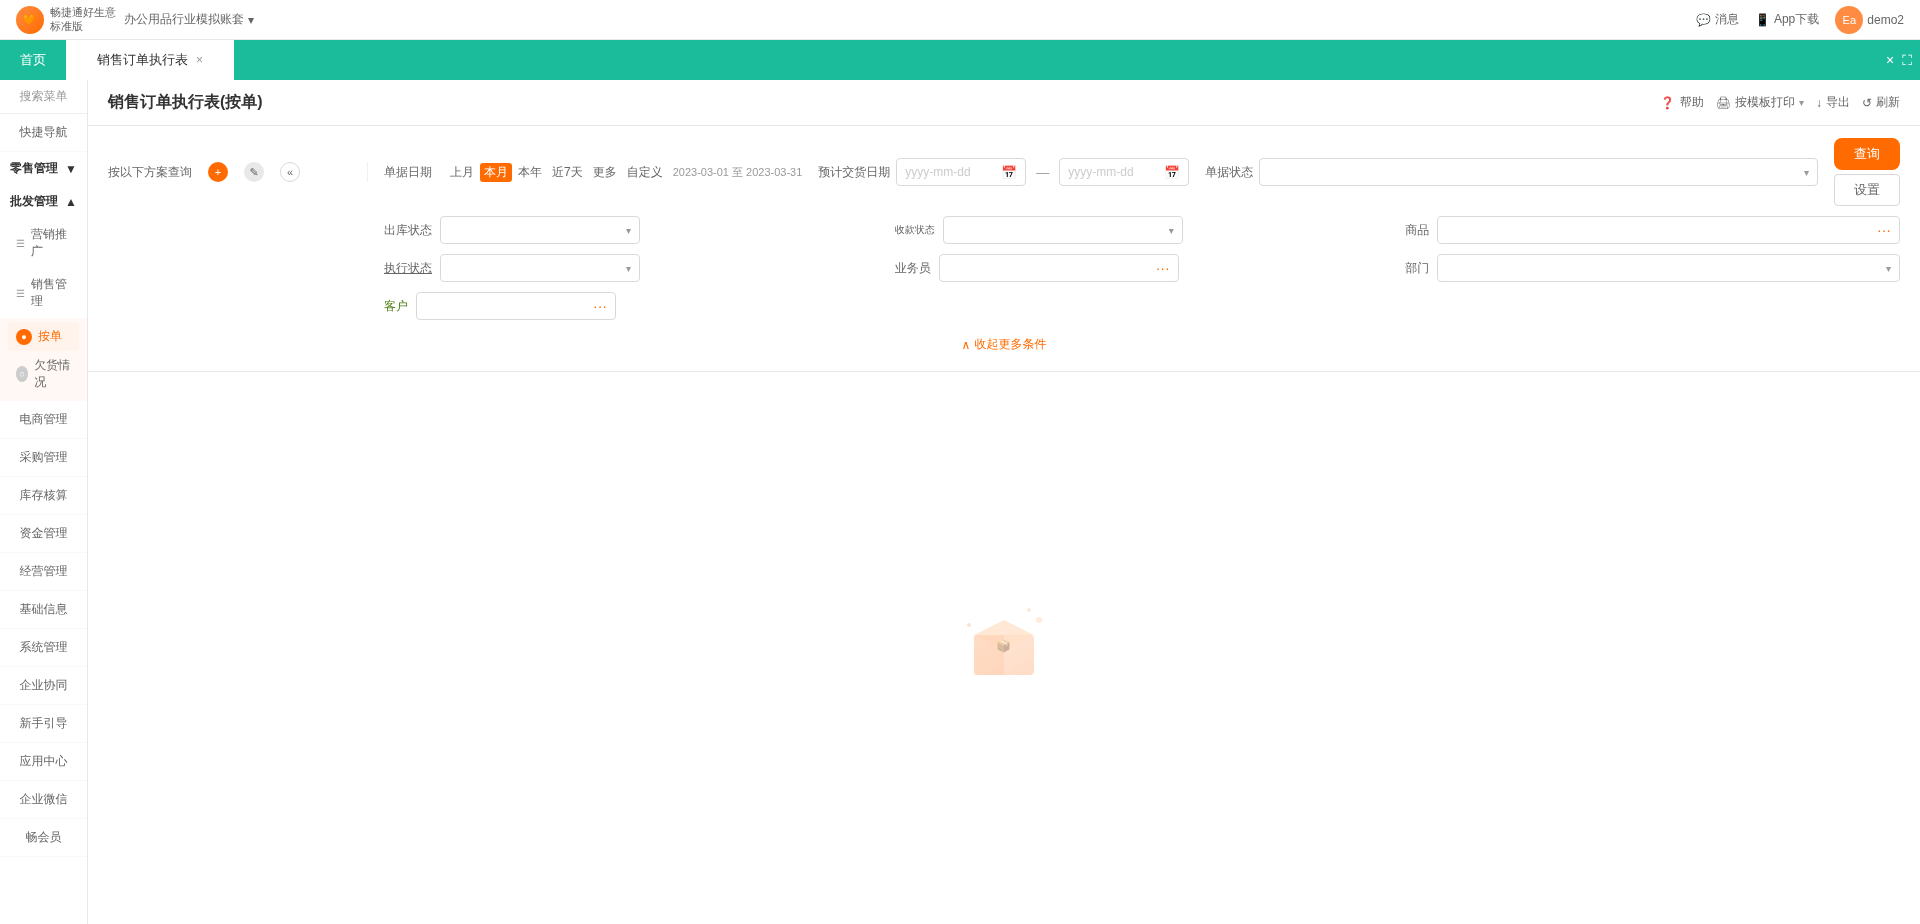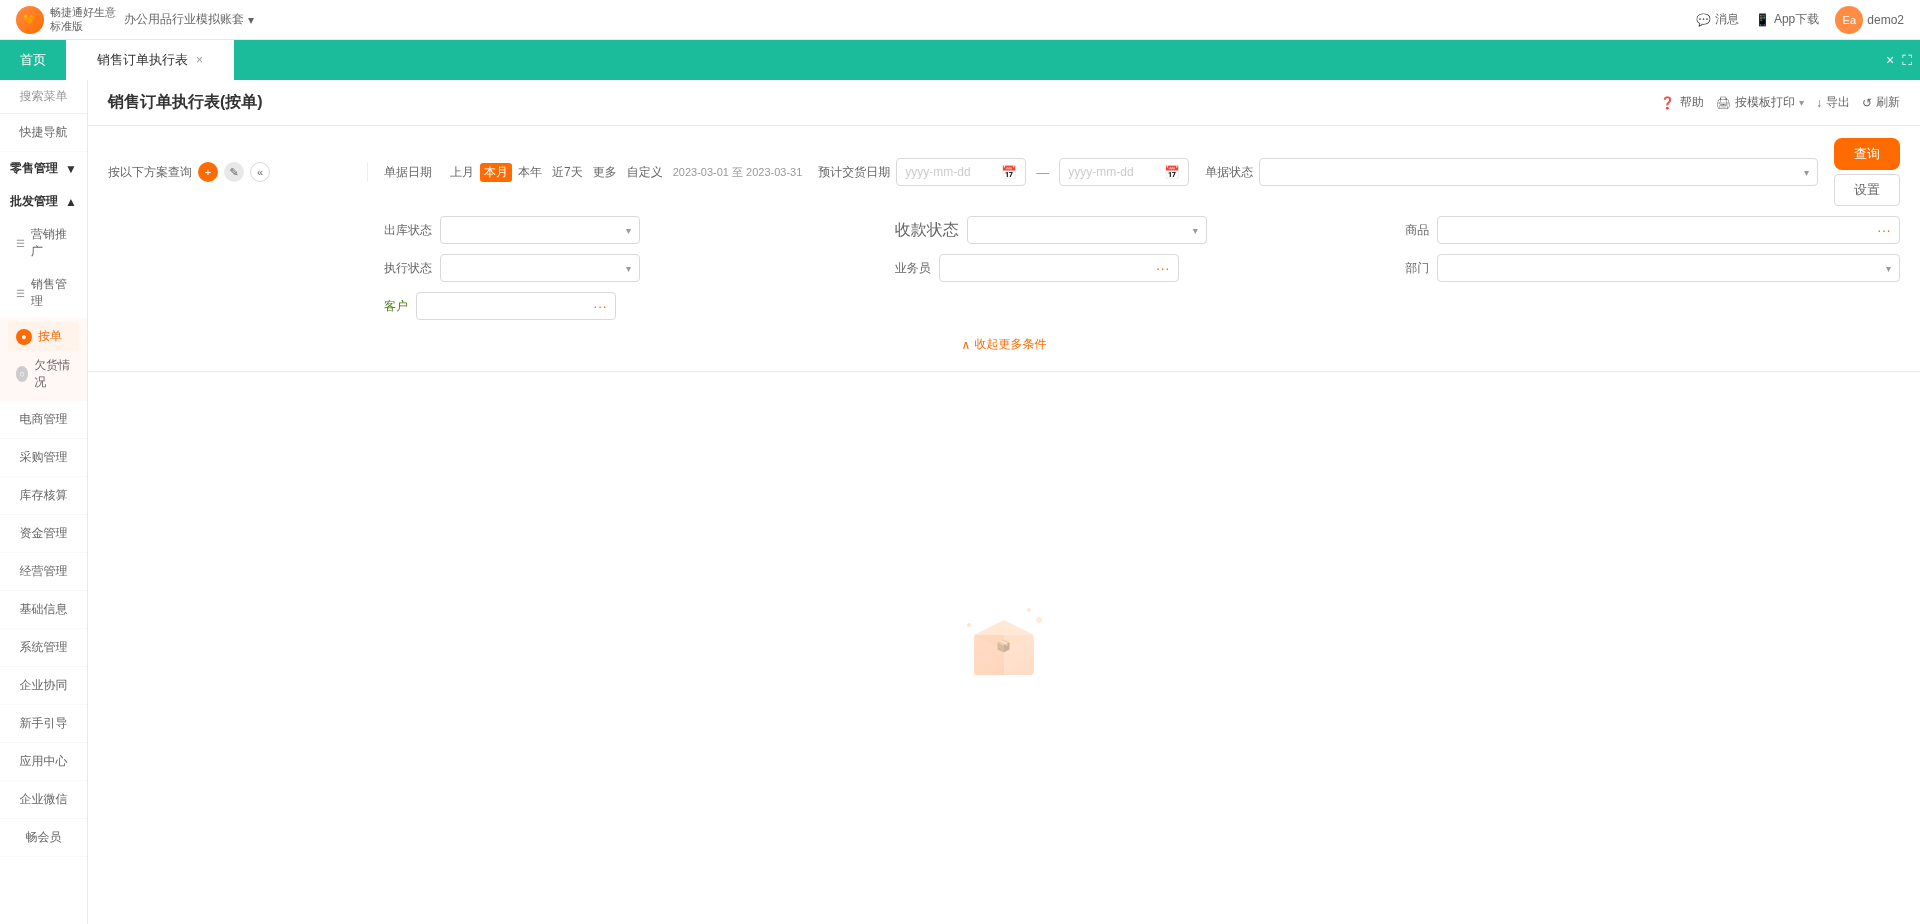--- a/index.html
+++ b/index.html
@@ -347,21 +347,21 @@
           <span>↺</span>
           <span>刷新</span>
         </div>
       </div>
     </div>
 
     <div class="filter-area">
 
       <div class="filter-row">
 
-        <div style="display:flex;align-items:center;gap:6px;min-width:260px;border-right:1px solid #f0f0f0;padding-right:12px;">
+        <div style="display:flex;align-items:center;gap:16px;min-width:260px;border-right:1px solid #f0f0f0;padding-right:12px;">
           <span style="font-size:12px;color:#666;">按以下方案查询</span>
           <div class="filter-icon-btn">+</div>
           <div class="filter-icon-btn secondary">✎</div>
           <div class="filter-icon-btn collapse">«</div>
         </div>
 
         <div style="display:flex;align-items:center;gap:6px;">
           <span style="font-size:12px;color:#666;">单据日期</span>
           <div class="date-presets">
             <span class="preset-btn">上月</span>
@@ -404,39 +404,39 @@
       <div class="filter-row">
         <div style="width:260px;"></div>
         <div style="display:flex;align-items:center;gap:8px;flex:1;">
           <span style="font-size:12px;color:#666;">出库状态</span>
           <div class="filter-field" style="flex:1;max-width:200px;">
             <span class="filter-field-text"></span>
             <span class="dropdown-arrow">▾</span>
           </div>
         </div>
         <div style="display:flex;align-items:center;gap:8px;flex:1;">
-          <span style="font-size:16px;color:#666;">收款状态</span>
+          <span style="font-size:10px;color:#666;">收款状态</span>
           <div class="filter-field" style="flex:1;max-width:240px;">
             <span class="filter-field-text"></span>
             <span class="dropdown-arrow">▾</span>
           </div>
         </div>
         <div style="display:flex;align-items:center;gap:8px;flex:1;">
           <span style="font-size:12px;color:#666;text-align:center;">商品</span>
           <div class="filter-field" style="flex:1;">
             <span class="filter-field-text"></span>
             <span class="ellipsis-btn">···</span>
           </div>
         </div>
       </div>
 
       <div class="filter-row">
         <div style="width:260px;"></div>
         <div style="display:flex;align-items:center;gap:8px;flex:1;">
-          <span style="font-size:12px;color:#666;">执行状态</span>
+          <span style="font-size:12px;color:#666;text-decoration:underline;">执行状态</span>
           <div class="filter-field" style="flex:1;max-width:200px;">
             <span class="filter-field-text"></span>
             <span class="dropdown-arrow">▾</span>
           </div>
         </div>
         <div style="display:flex;align-items:center;gap:8px;flex:1;">
           <span style="font-size:12px;color:#666;">业务员</span>
           <div class="filter-field" style="flex:1;max-width:240px;">
             <span class="filter-field-text"></span>
             <span class="ellipsis-btn">···</span>

